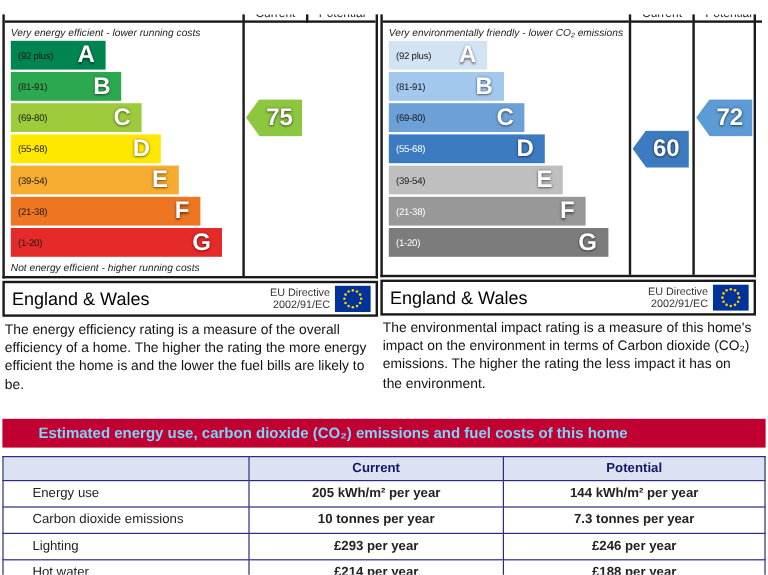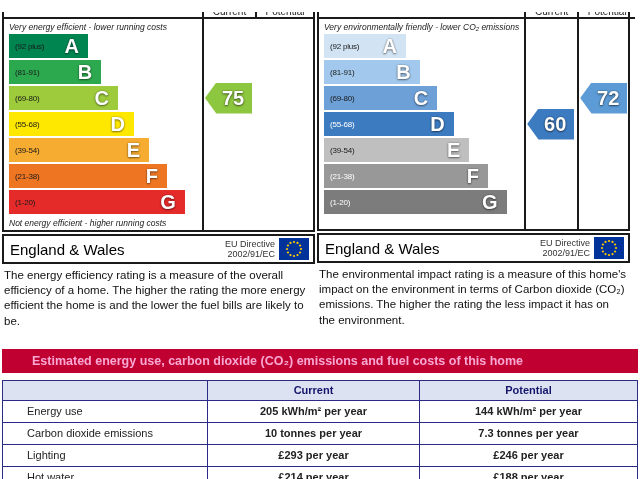--- a/index.html
+++ b/index.html
@@ -29,21 +29,21 @@
          padding-left:9px;box-sizing:border-box}
   .arrow span{font-size:20px;font-weight:bold;color:#fff;line-height:1;
          text-shadow:0 1px 2px rgba(0,0,0,.5),0 0 2px rgba(0,0,0,.4)}
   .footerbox{border:2px solid #1a1a1a;margin-top:2px;height:26px;display:flex;
          align-items:center;padding:0 4px 0 6px}
   .region{flex:1;font-size:15px;font-weight:normal;color:#000}
   .directive{font-size:9px;color:#333;text-align:right;line-height:1.15;margin-right:4px;white-space:nowrap}
   .flag{flex:0 0 auto}
   .desc{font-size:11.5px;line-height:1.32;color:#111;margin:4px 2px 0}
   .banner{margin:8px 2px 7px;height:24px;display:flex;align-items:center;
-          padding-left:30px;color:#f9a8d4;font-weight:bold;font-size:12.5px}
+          padding-left:30px;color:#7dd3fc;font-weight:bold;font-size:12.5px}
   table.costs{width:636px;margin:0 2px;border-collapse:collapse;font-size:11px}
   table.costs th,table.costs td{border:1.5px solid #2b2b85}
   table.costs th{background:#dce2f2;color:#15156b;font-weight:bold;height:17px;text-align:center}
   table.costs td{height:19px}
   td.lbl{text-align:left;padding-left:24px;font-weight:normal;color:#222}
   td.val{text-align:center;font-weight:600;color:#222}
   col.c1{width:205px}col.c2{width:212px}
 </style>
 </head>
 <body>

